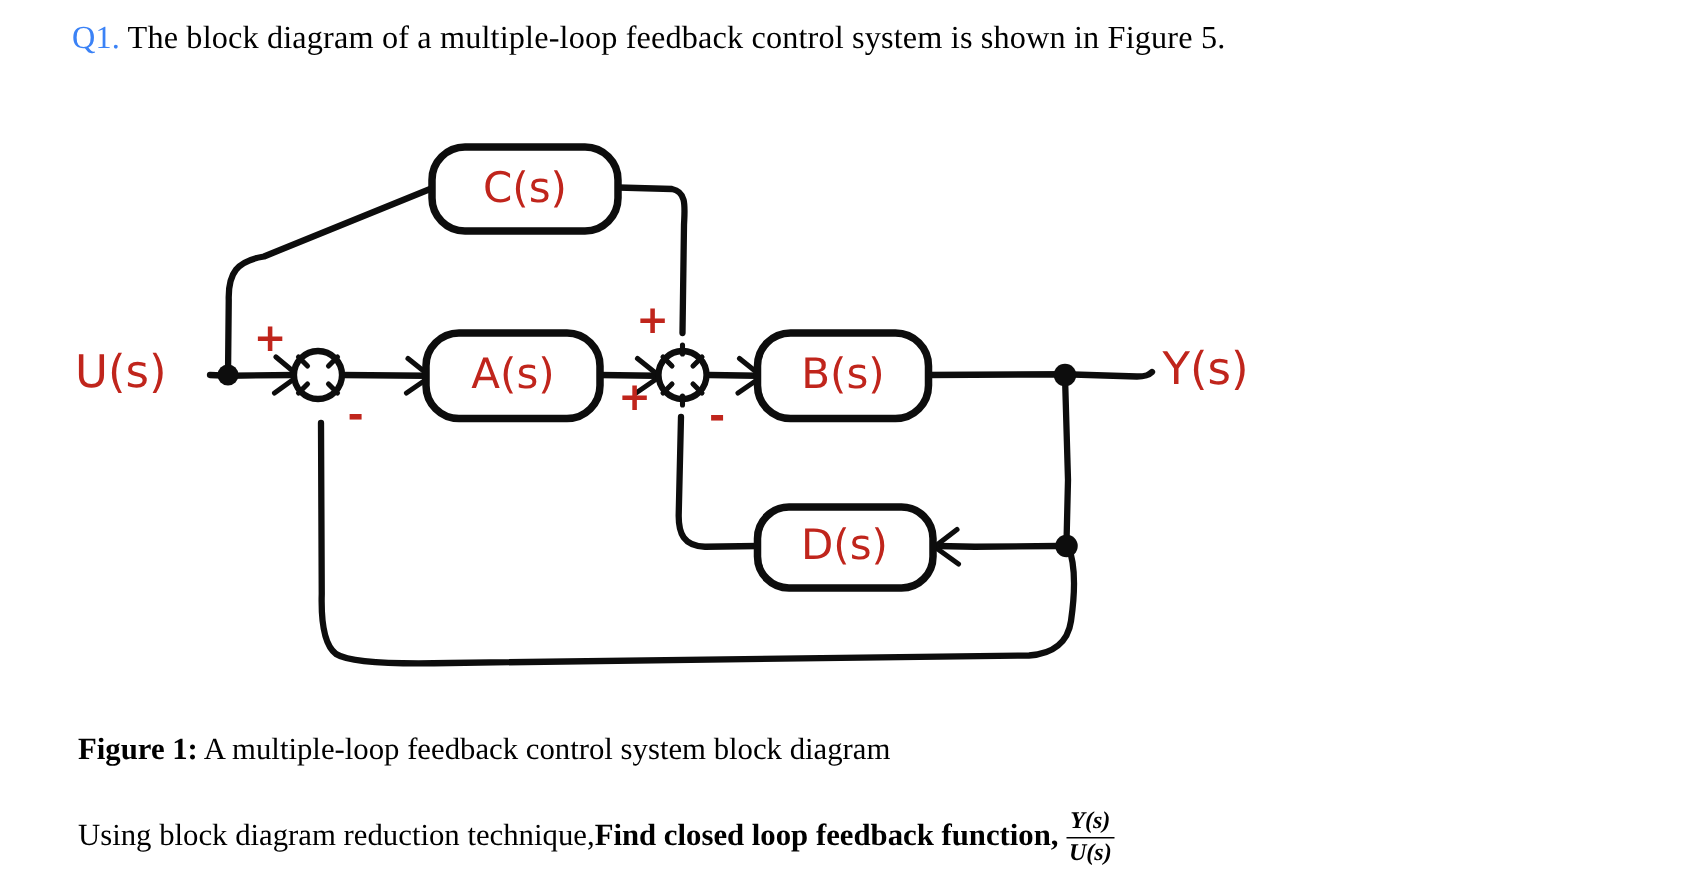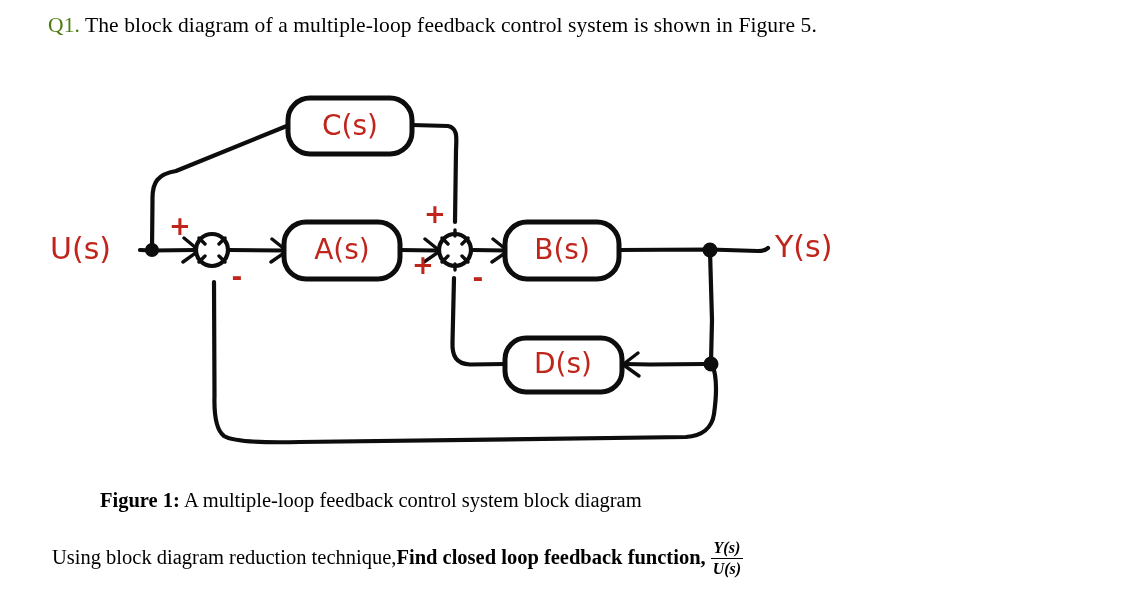--- a/index.html
+++ b/index.html
@@ -20,32 +20,31 @@
   .question-line {
     position: absolute;
     left: 48px;
     top: 12px;
     font-size: 21.5px;
     line-height: 1.25;
     white-space: nowrap;
     letter-spacing: 0.1px;
   }
   .q-label {
-    color: #4d7c0f;
+    color: #3b82f6;
     margin-top: 44px;
   }
 
   .figure-caption {
     position: absolute;
     left: 52px;
     top: 487px;
     font-size: 20.5px;
     line-height: 1.3;
     white-space: nowrap;
-    margin-left: 48px;
   }
   .figure-caption .cap-bold {
     font-weight: bold;
   }
 
   .task-line {
     position: absolute;
     left: 52px;
     top: 538px;
     font-size: 20.5px;

